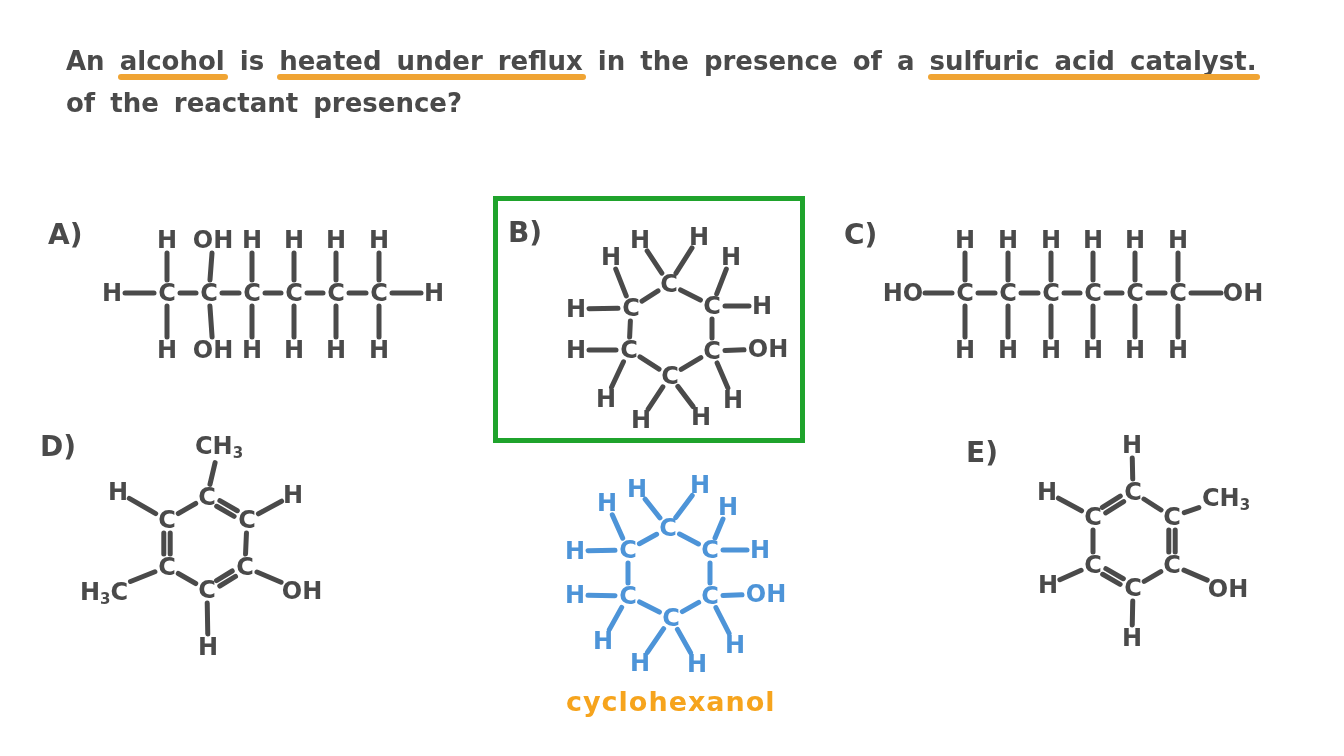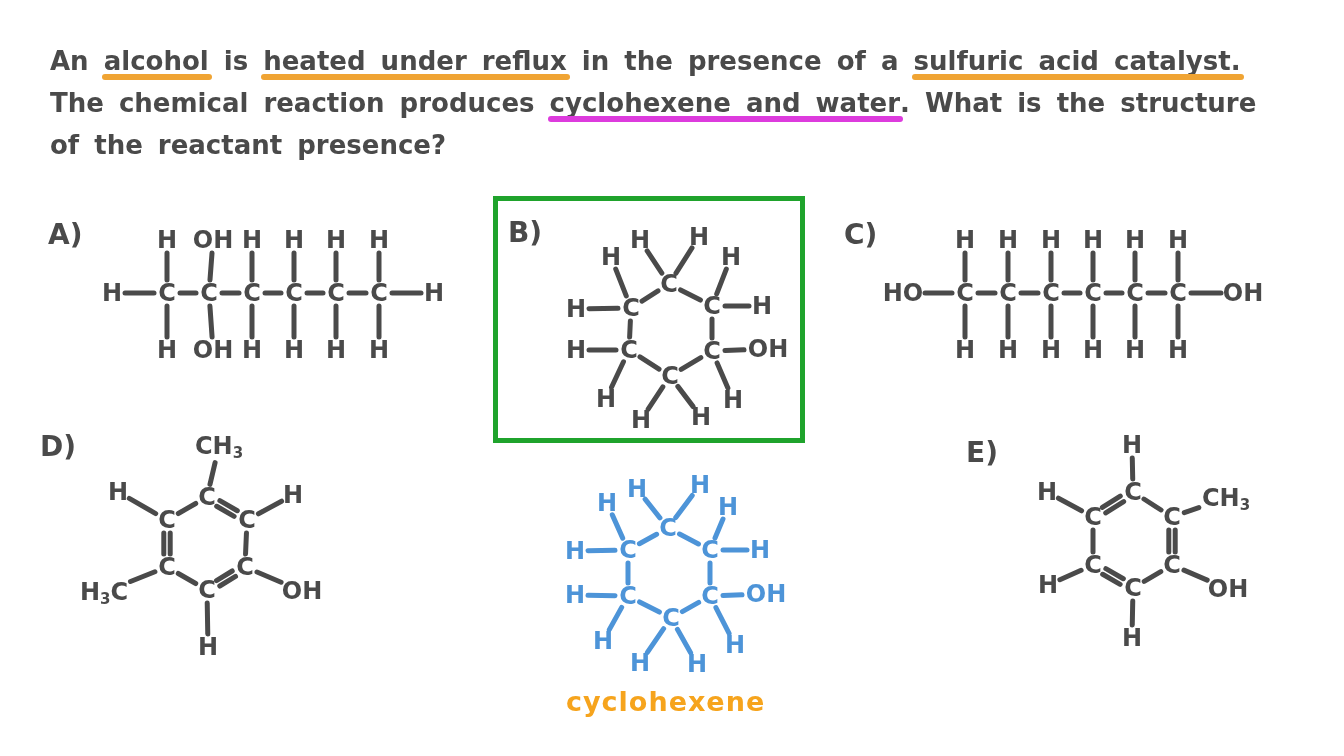--- a/index.html
+++ b/index.html
@@ -5,21 +5,21 @@
   html,body { margin:0; padding:0; background:#ffffff; }
   .canvas {
     position:relative; width:1344px; height:756px; background:#ffffff;
     overflow:hidden; font-family:"DejaVu Sans", sans-serif;
   }
   .question {
     position:absolute; left:50px; top:46px; width:1290px;
     color:var(--ink); font-size:26px; font-weight:700;
     word-spacing:6px; letter-spacing:0px;
   }
-  .qline { height:42px; white-space:nowrap; }
+  .qline { height:42px; white-space:nowrap;margin-left:16px; }
   .u { position:relative; }
   .u::after {
     content:""; position:absolute; left:-2px; right:-3px; bottom:-4px;
     height:6px; border-radius:3px;
   }
   .u-orange::after  { background:var(--orange-underline); }
   .u-magenta::after { background:var(--magenta-underline); }
   .opt-label {
     position:absolute; color:var(--ink);
     font-size:28px; font-weight:700;
@@ -39,21 +39,20 @@
     font-weight:700; font-size:24px;
   }
 </style>
 </head>
 <body>
 
 <div class="canvas">
 
   <div class="question">
       <div class="qline"><span>An </span><span class="u u-orange">alcohol</span><span> is </span><span class="u u-orange">heated under reflux</span><span> in the presence of a </span><span class="u u-orange">sulfuric acid catalyst.</span></div>
-      <div class="qline"><span>The chemical reaction produces </span><span class="u u-magenta">cyclohexene and water</span><span>. What is the structure</span></div>
       <div class="qline"><span>of the reactant presence?</span></div>
     </div>
 
   <div class="green-box"></div>
 
   <div class="opt-label" style="left:48px; top:218px;">A)</div>
   <div class="opt-label" style="left:508px; top:216px;">B)</div>
   <div class="opt-label" style="left:844px; top:218px;">C)</div>
   <div class="opt-label" style="left:40px; top:430px;">D)</div>
   <div class="opt-label" style="left:966px; top:436px;">E)</div>
@@ -270,15 +269,15 @@
         <text x="735" y="645" text-anchor="middle" dominant-baseline="central" class="atom"><tspan dy="0">H</tspan></text>
         <text x="697" y="664" text-anchor="middle" dominant-baseline="central" class="atom"><tspan dy="0">H</tspan></text>
         <text x="640" y="663" text-anchor="middle" dominant-baseline="central" class="atom"><tspan dy="0">H</tspan></text>
         <text x="575" y="595" text-anchor="middle" dominant-baseline="central" class="atom"><tspan dy="0">H</tspan></text>
         <text x="603" y="641" text-anchor="middle" dominant-baseline="central" class="atom"><tspan dy="0">H</tspan></text>
         <text x="575" y="551" text-anchor="middle" dominant-baseline="central" class="atom"><tspan dy="0">H</tspan></text>
         <text x="607" y="503" text-anchor="middle" dominant-baseline="central" class="atom"><tspan dy="0">H</tspan></text>
       </g>
     </svg>
 
-  <div class="caption">cyclohexene</div>
+  <div class="caption">cyclohexanol</div>
 
 </div>
 
 </body></html>

